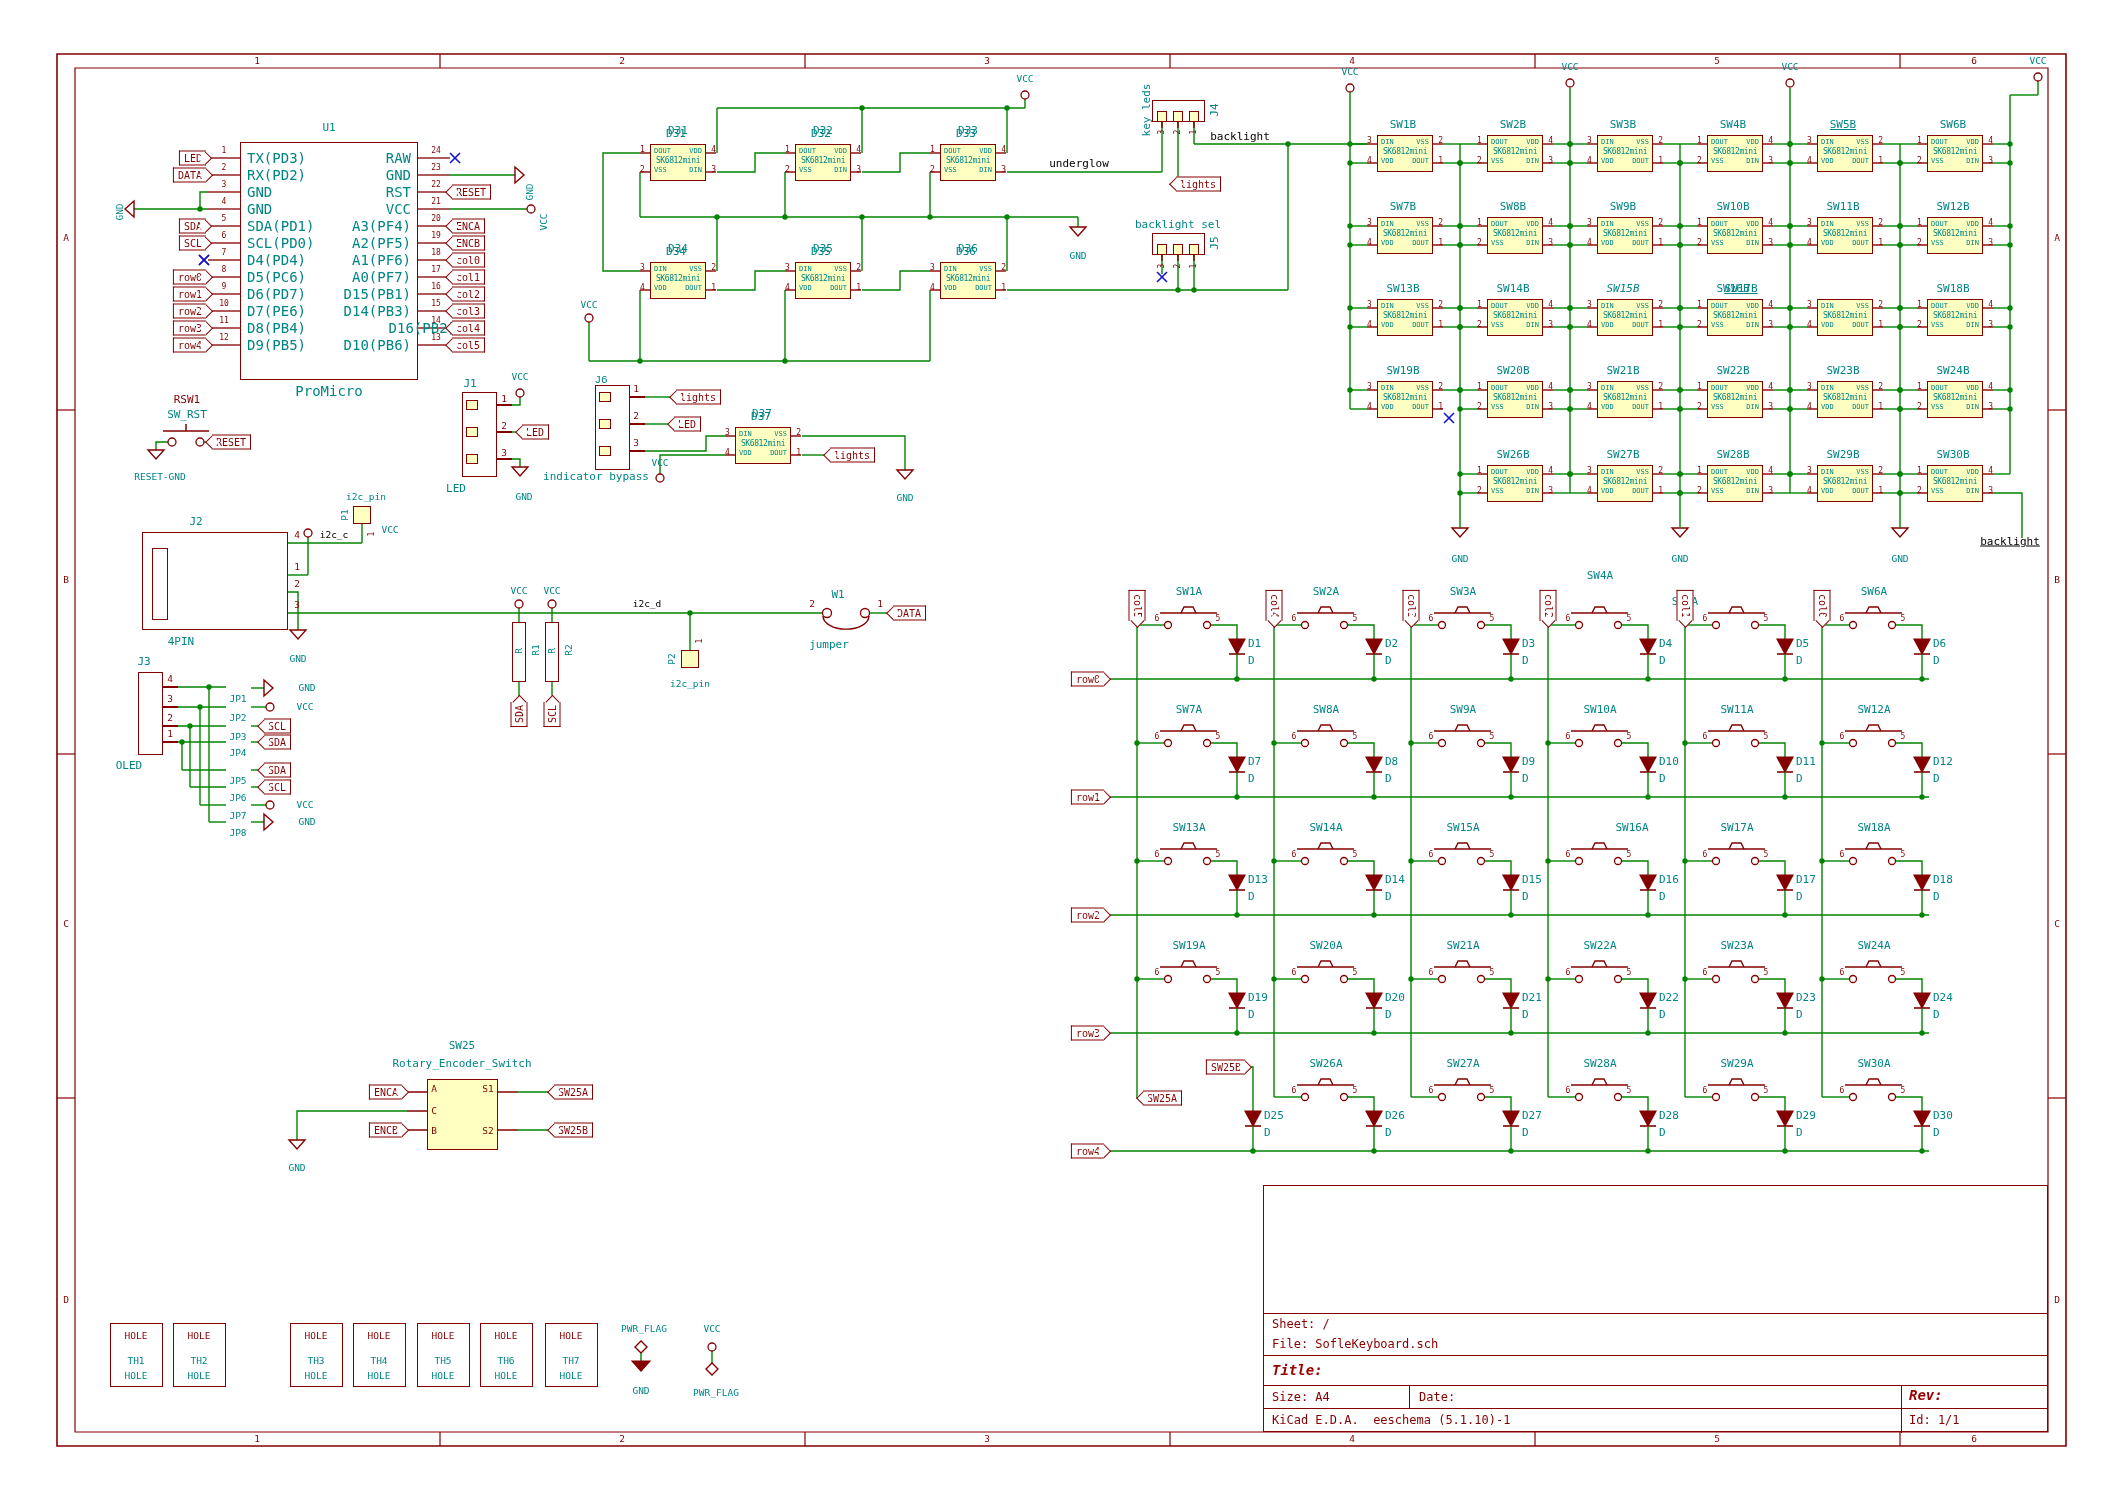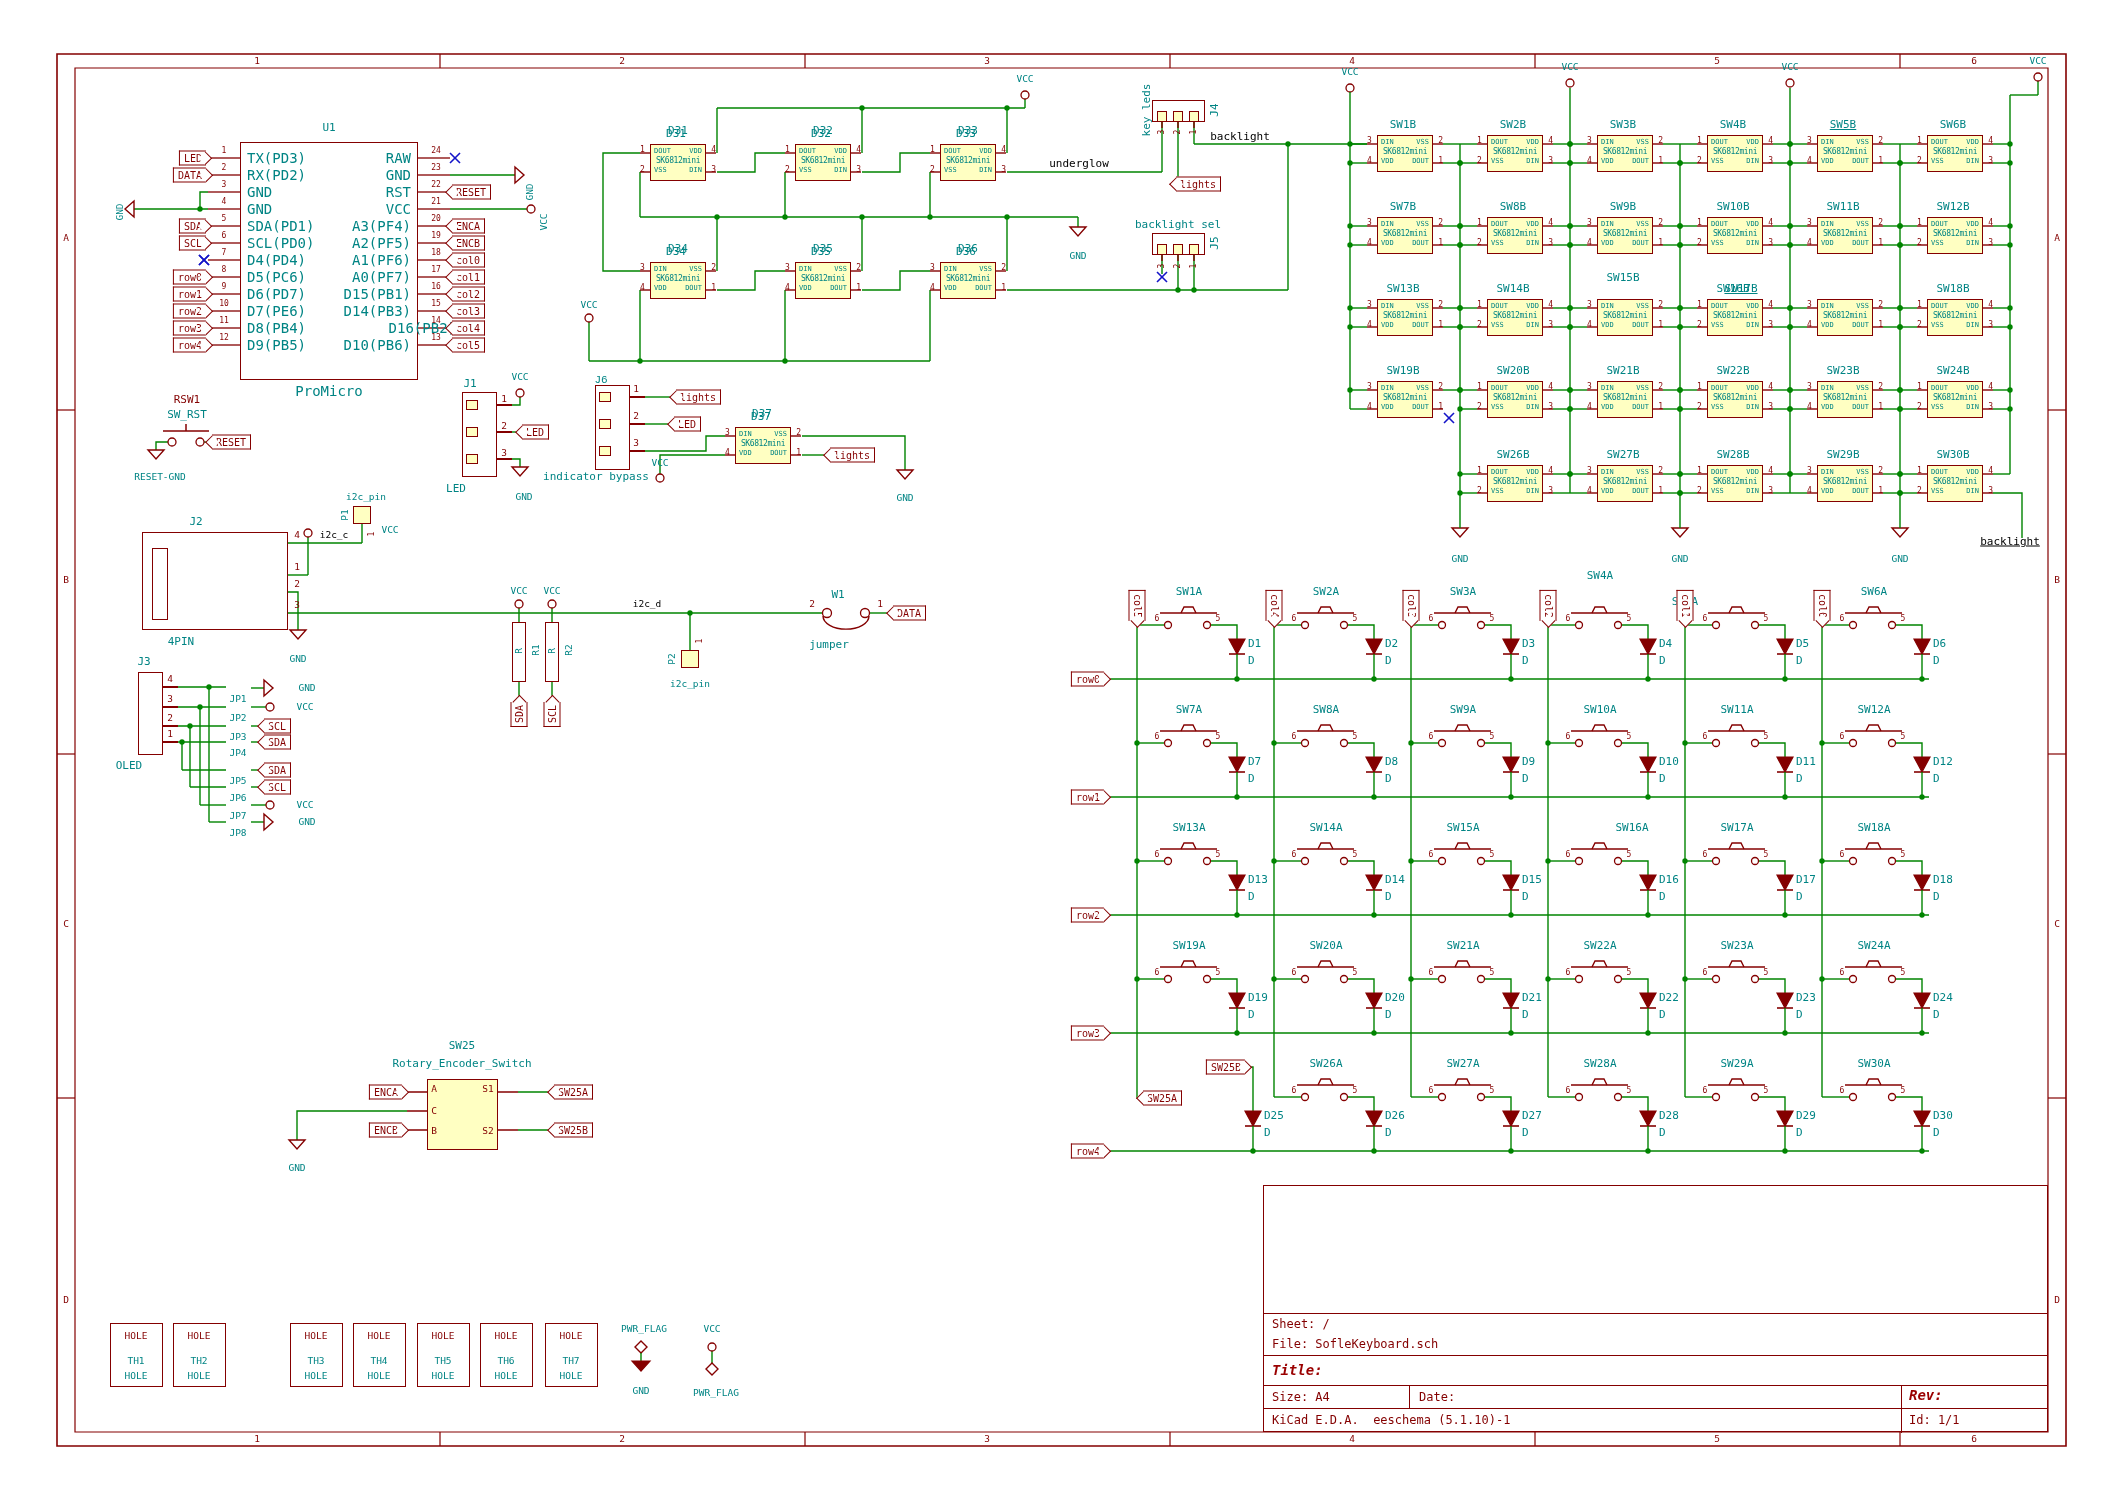--- a/index.html
+++ b/index.html
@@ -1564,21 +1564,21 @@
         <div class="l2">SK6812mini</div>
         <div class="l3">
           <span>VDD</span>
           <span>DOUT</span>
         </div>
         <span class="pn pnTL">3</span>
         <span class="pn pnTR">2</span>
         <span class="pn pnBL">4</span>
         <span class="pn pnBR">1</span>
       </div>
-      <div class="bref" style="left: 1623px; top: 284px;">SW15B</div>
+      <div class="bref" style="left: 1623px; top: 295px; font-style: italic;">SW15B</div>
       <div class="cellB" style="left: 1707px; top: 299px;">
         <div class="l1">
           <span>DOUT</span>
           <span>VDD</span>
         </div>
         <div class="l2">SK6812mini</div>
         <div class="l3">
           <span>VSS</span>
           <span>DIN</span>
         </div>

